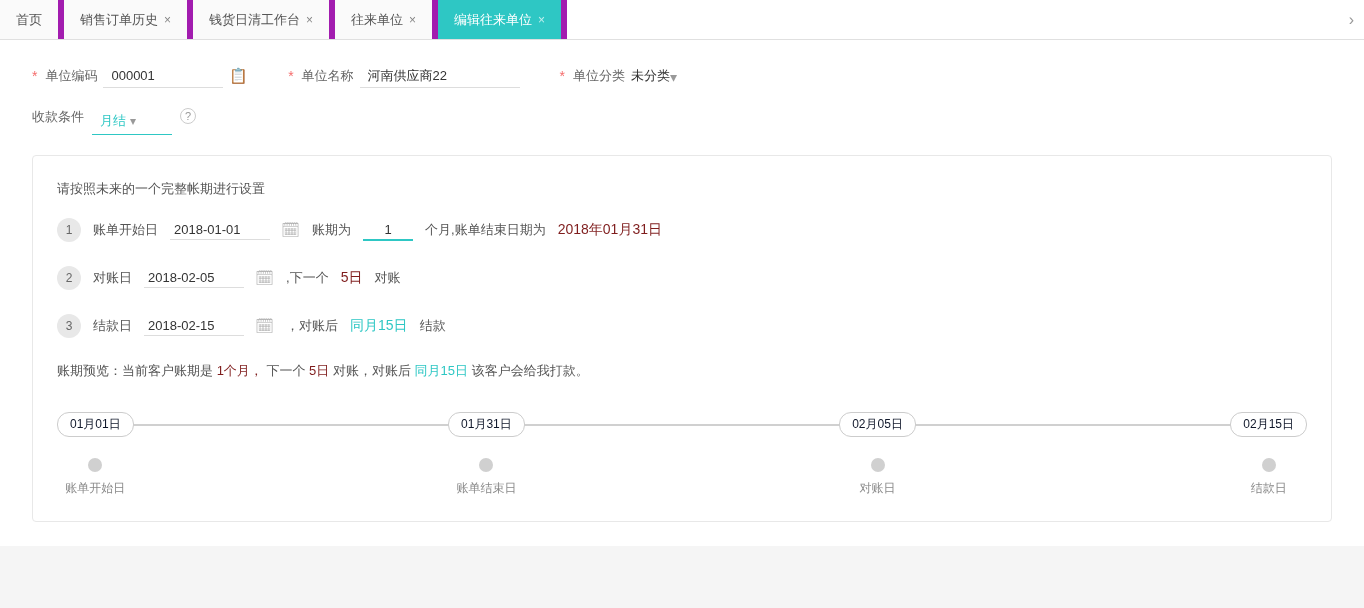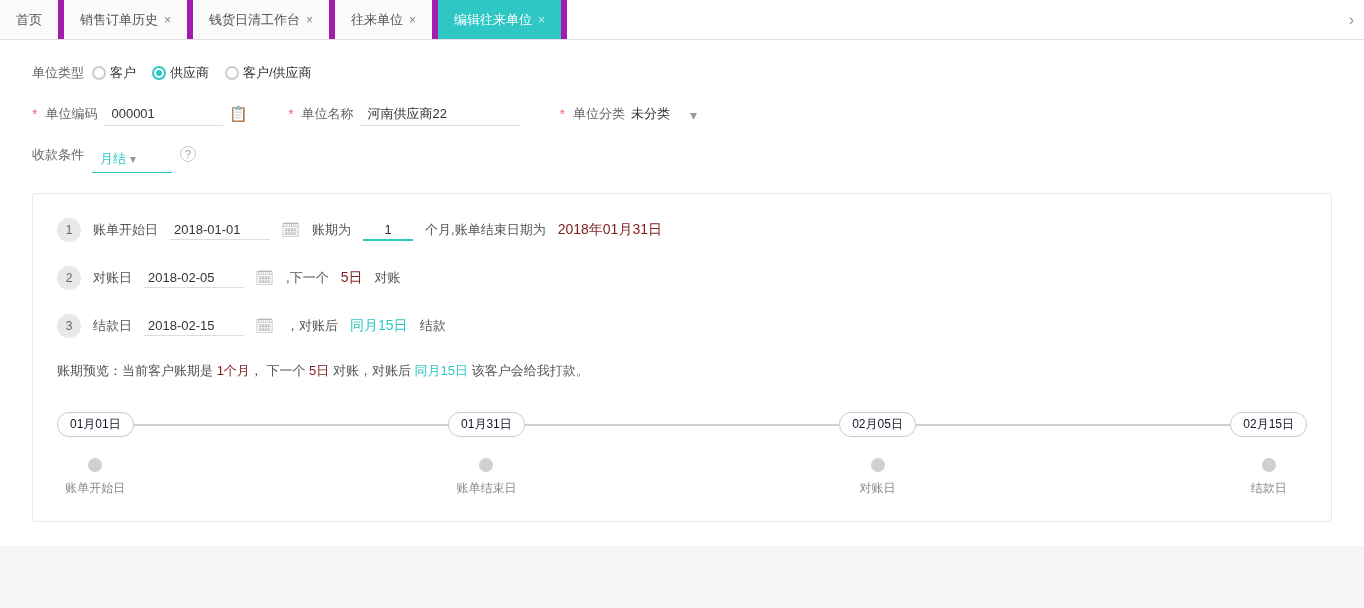--- a/index.html
+++ b/index.html
@@ -296,21 +296,21 @@
     .node-desc {
       font-size: 12px;
       color: #888;
       white-space: nowrap;
     }
 
     
     .classify-select {
       display: flex;
       align-items: flex-end;
-      gap: 20px;
+      gap: 0;
       cursor: pointer;
     }
     .classify-value {
       font-size: 13px;
       color: #333;
     }
     .classify-arrow {
       color: #999;
       font-size: 14px;
     }
@@ -336,37 +336,20 @@
   </div>
   <div class="tab-item active">
     <span>编辑往来单位</span>
     <span class="tab-close">×</span>
   </div>
   <div class="tab-arrow">›</div>
 </div>
 
 <div class="main-content">
 
-  <div class="form-row">
-    <span class="form-label">单位类型</span>
-    <div class="radio-group">
-      <label class="radio-item">
-        <span class="radio-circle"></span>
-        <span>客户</span>
-      </label>
-      <label class="radio-item">
-        <span class="radio-circle checked"></span>
-        <span>供应商</span>
-      </label>
-      <label class="radio-item">
-        <span class="radio-circle"></span>
-        <span>客户/供应商</span>
-      </label>
-    </div>
-  </div>
 
   <div class="form-row" style="gap:40px;">
 
     <div class="field-group">
       <span class="required-star">*</span>
       <span class="form-label">单位编码</span>
       <input class="form-input" style="width: 120px;" value="000001">
       <span class="field-copy-icon">📋</span>
     </div>
 
@@ -389,20 +372,21 @@
   <div class="payment-row">
     <span class="form-label">收款条件</span>
     <div class="select-wrapper" style="min-width:80px; border-bottom-color:#2ec7c4;">
       <span class="select-value">月结</span>
       <span class="select-arrow">▾</span>
     </div>
     <div class="help-icon">?</div>
   </div>
 
   <div class="panel">
+    <p class="panel-desc">请按照未来的一个完整帐期进行设置</p>
 
     <div class="period-row">
       <div class="period-num">1</div>
       <span class="period-label">账单开始日</span>
       <div class="date-field">
         <input class="date-input" value="2018-01-01" style="">
         <span class="cal-icon">🗓</span>
       </div>
       <span class="period-suffix">账期为</span>
       <input class="period-months-input" value="1" style="">

